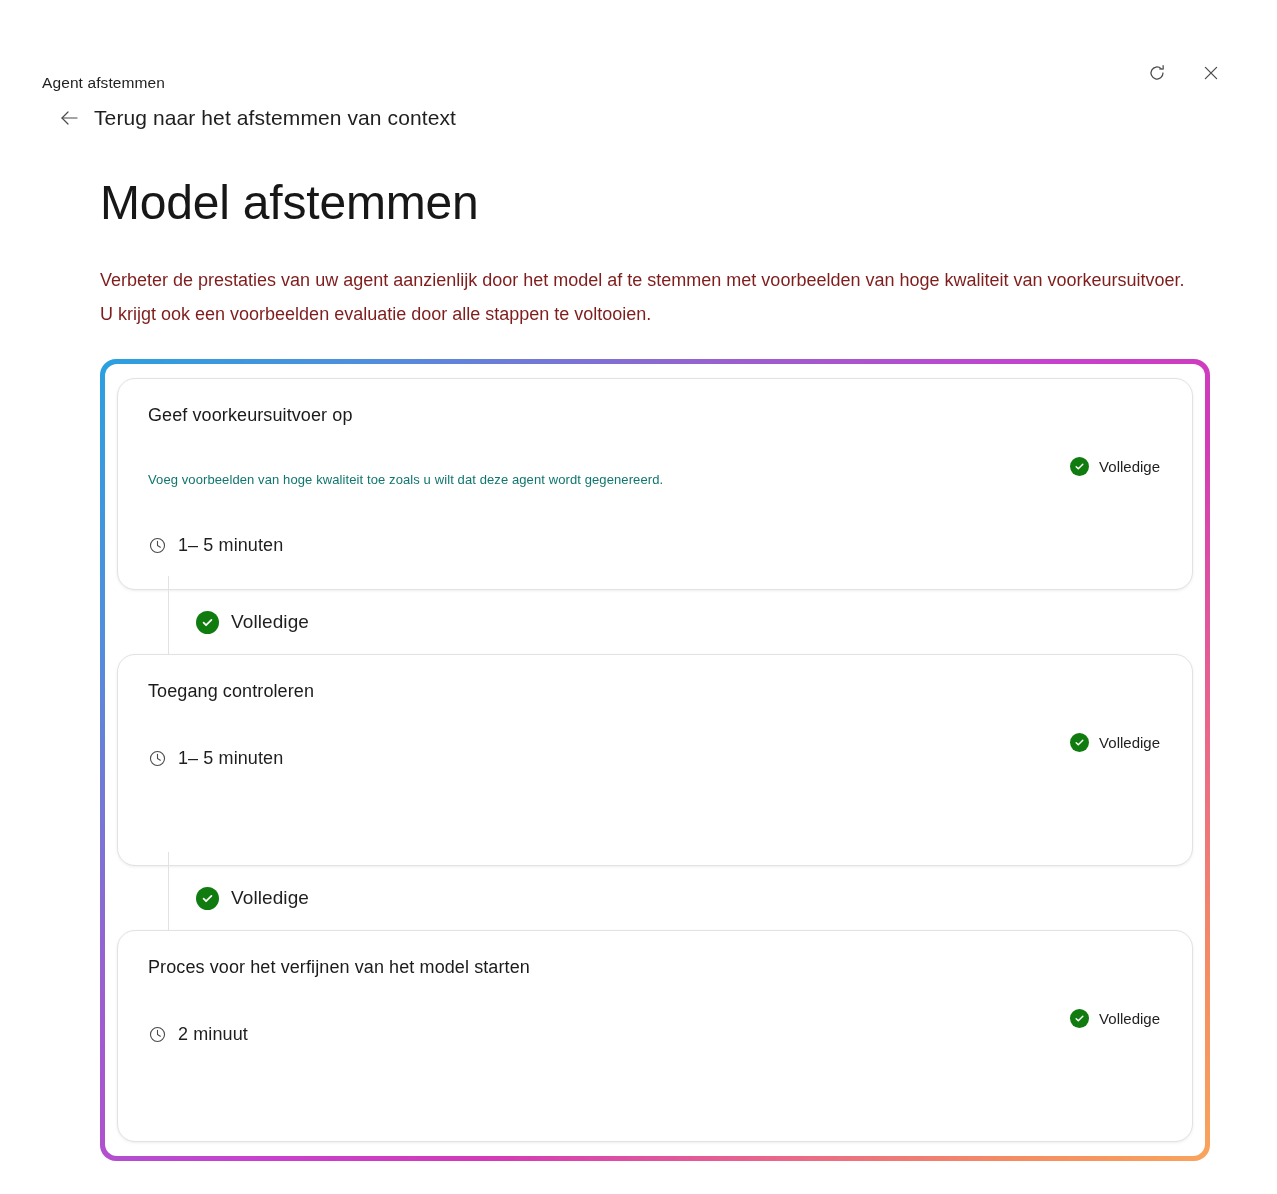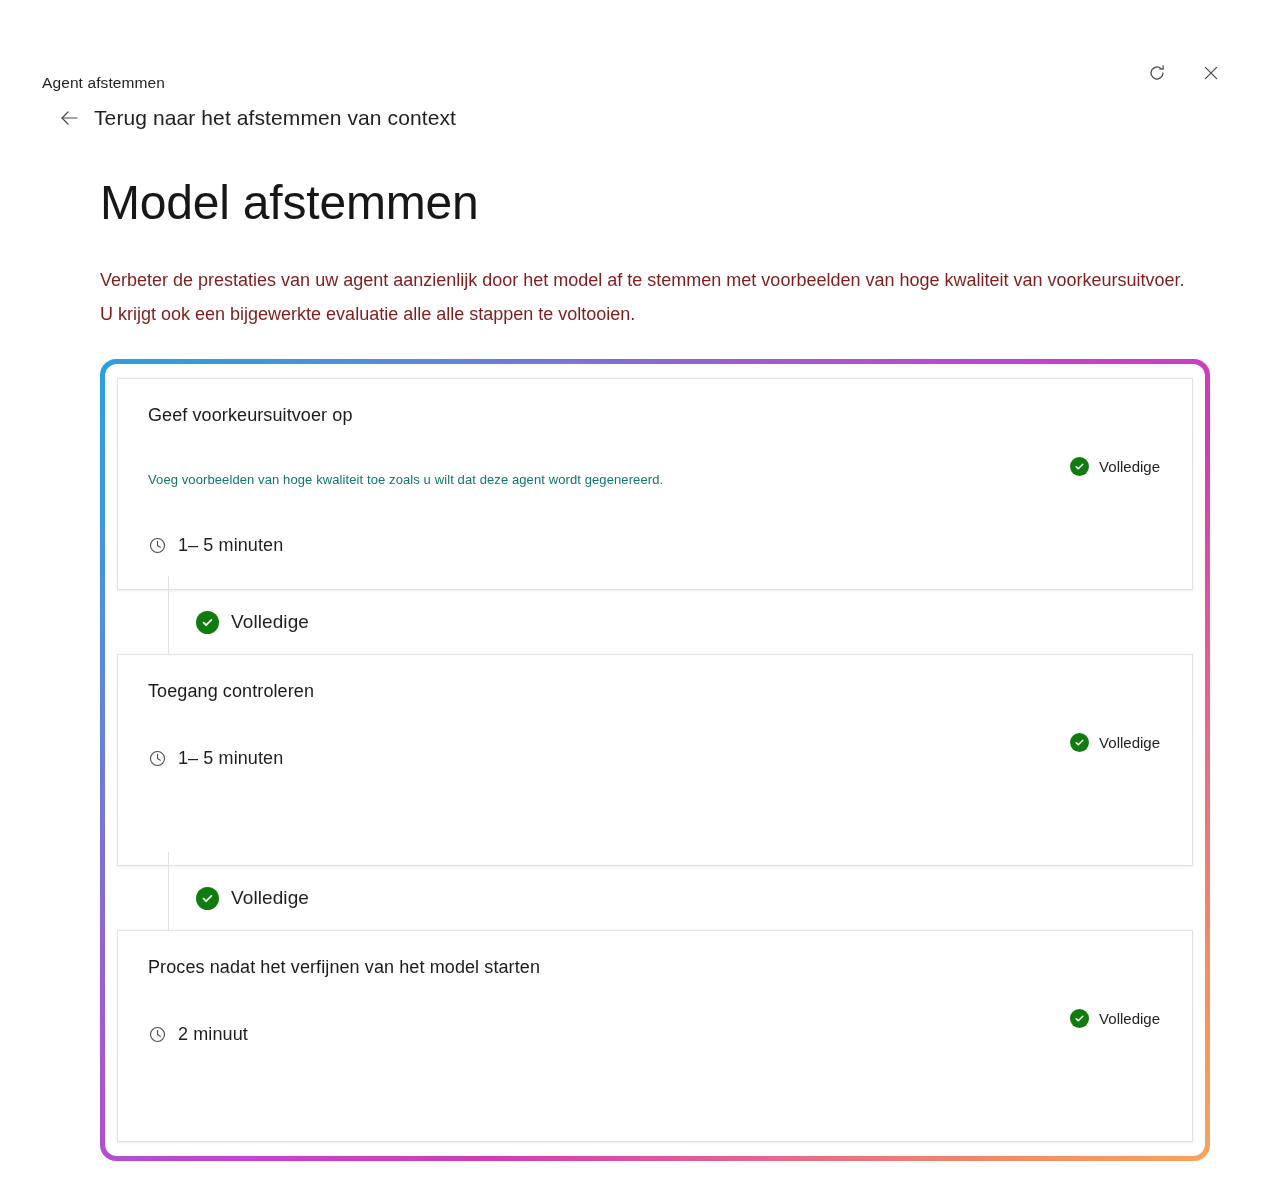--- a/index.html
+++ b/index.html
@@ -112,21 +112,21 @@
     border-radius: 12px;
     padding: 14px 12px 14px 12px;
     position: relative;
   }
 
   
   .step-card {
     position: relative;
     background: #ffffff;
     border: 1px solid #e2e2e2;
-    border-radius: 0;
+    border-radius: 18px;
     box-shadow: 0 1px 3px rgba(0,0,0,.07);
     padding: 26px 30px 30px 30px;
     min-height: 212px;
   }
   .step-title {
     font-size: 18px;
     font-weight: 400;
     color: #1b1b1b;
     margin: 0 0 46px 0;
     letter-spacing: .1px;
@@ -234,21 +234,21 @@
   </span>
   <span class="back-label">Terug naar het afstemmen van context</span>
 </div>
 
 <div class="page">
 
   <h1 class="page-title">Model afstemmen</h1>
 
   <div class="page-desc">
     <p>Verbeter de prestaties van uw agent aanzienlijk door het model af te stemmen met voorbeelden van hoge kwaliteit van voorkeursuitvoer.</p>
-    <p>U krijgt ook een bijgewerkte evaluatie alle alle stappen te voltooien.</p>
+    <p>U krijgt ook een voorbeelden evaluatie door alle stappen te voltooien.</p>
   </div>
 
   <div class="stepper-frame">
     <div class="stepper-inner">
 
       <div class="step-card">
         <h2 class="step-title">Geef voorkeursuitvoer op</h2>
         <div class="card-status">
           <span class="badge badge-sm">
             <svg width="11" height="11" viewBox="0 0 12 12" fill="none" stroke="#ffffff" stroke-width="1.6">
@@ -306,21 +306,21 @@
           <span class="badge badge-md">
             <svg width="13" height="13" viewBox="0 0 12 12" fill="none" stroke="#ffffff" stroke-width="1.6">
               <path d="M2.4 6.2 4.7 8.5 9.6 3.6" stroke-linecap="round" stroke-linejoin="round"></path>
             </svg>
           </span>
           <span class="status-label">Volledige</span>
         </div>
       </div>
 
       <div class="step-card">
-        <h2 class="step-title">Proces nadat het verfijnen van het model starten</h2>
+        <h2 class="step-title">Proces voor het verfijnen van het model starten</h2>
         <div class="card-status">
           <span class="badge badge-sm">
             <svg width="11" height="11" viewBox="0 0 12 12" fill="none" stroke="#ffffff" stroke-width="1.6">
               <path d="M2.4 6.2 4.7 8.5 9.6 3.6" stroke-linecap="round" stroke-linejoin="round"></path>
             </svg>
           </span>
           <span class="status-label">Volledige</span>
         </div>
         <div class="step-duration">
           <span>

